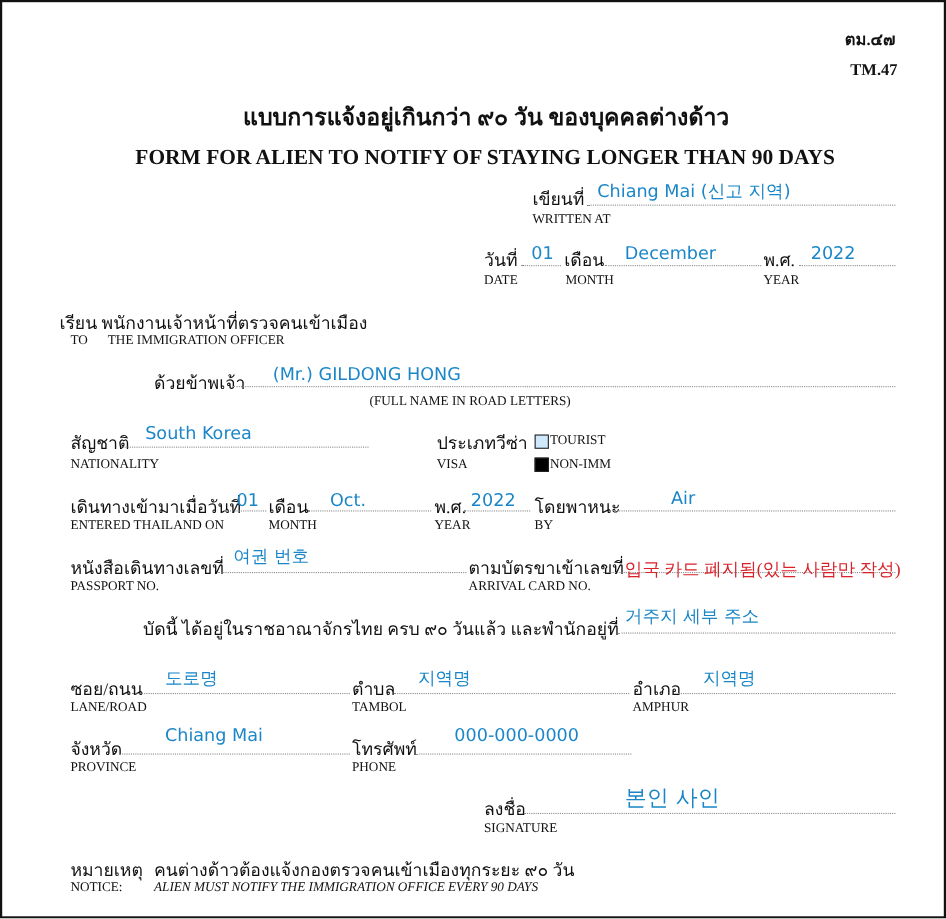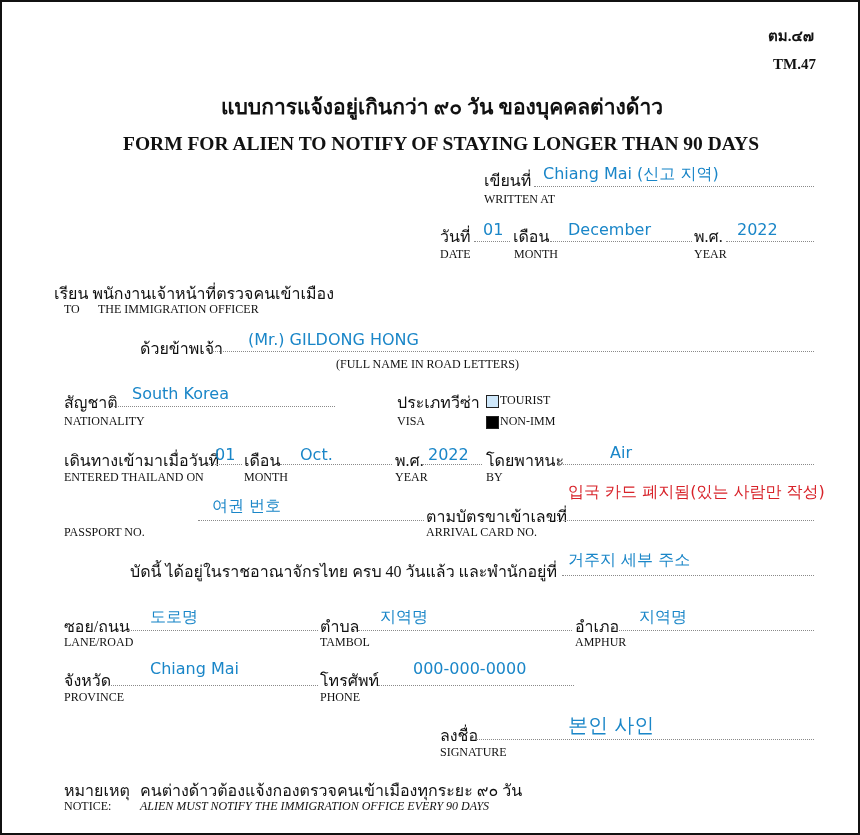--- a/index.html
+++ b/index.html
@@ -89,30 +89,31 @@
 
   <div class="abs serif th" style="left:484px; top:446px;">โดยพาหนะ</div>
   <div class="dots" style="left:556px; width:256px; top:462px;"></div>
   <div class="fill" style="left:608px; top:441px; font-size:16px;">Air</div>
 
   <div class="abs serif en" style="left:62px; top:468px;">ENTERED THAILAND ON</div>
   <div class="abs serif en" style="left:242px; top:468px;">MONTH</div>
   <div class="abs serif en" style="left:393px; top:468px;">YEAR</div>
   <div class="abs serif en" style="left:484px; top:468px;">BY</div>
 
+  <div class="abs serif th" style="left:62px; top:502px;">หนังสือเดินทางเลขที่</div>
   <div class="dots" style="left:196px; width:226px; top:518px;"></div>
   <div class="fill" style="left:210px; top:494px; font-size:16px;">여권 번호</div>
   <div class="abs serif en" style="left:62px; top:523px;">PASSPORT NO.</div>
 
   <div class="abs serif th" style="left:424px; top:502px;">ตามบัตรขาเข้าเลขที่</div>
   <div class="dots" style="left:546px; width:266px; top:518px;"></div>
-  <div class="fill red" style="left:566px; top:480px; font-size:16px;">입국 카드 폐지됨(있는 사람만 작성)</div>
+  <div class="fill red" style="left:566px; top:506px; font-size:16px;font-family:Liberation Serif, serif;">입국 카드 폐지됨(있는 사람만 작성)</div>
   <div class="abs serif en" style="left:424px; top:523px;">ARRIVAL CARD NO.</div>
 
-  <div class="abs serif th" style="left:128px; top:557px;">บัดนี้ ได้อยู่ในราชอาณาจักรไทย ครบ 40 วันแล้ว และพำนักอยู่ที่</div>
+  <div class="abs serif th" style="left:128px; top:557px;">บัดนี้ ได้อยู่ในราชอาณาจักรไทย ครบ ๙๐ วันแล้ว และพำนักอยู่ที่</div>
   <div class="dots" style="left:560px; width:252px; top:573px;"></div>
   <div class="fill" style="left:566px; top:548px; font-size:16px;">거주지 세부 주소</div>
 
   <div class="abs serif th" style="left:62px; top:612px;">ซอย/ถนน</div>
   <div class="dots" style="left:118px; width:198px; top:628px;"></div>
   <div class="fill" style="left:148px; top:605px; font-size:16px;">도로명</div>
   <div class="abs serif en" style="left:62px; top:633px;">LANE/ROAD</div>
 
   <div class="abs serif th" style="left:318px; top:612px;text-align:center;">ตำบล</div>
   <div class="dots" style="left:356px; width:214px; top:628px;"></div>

